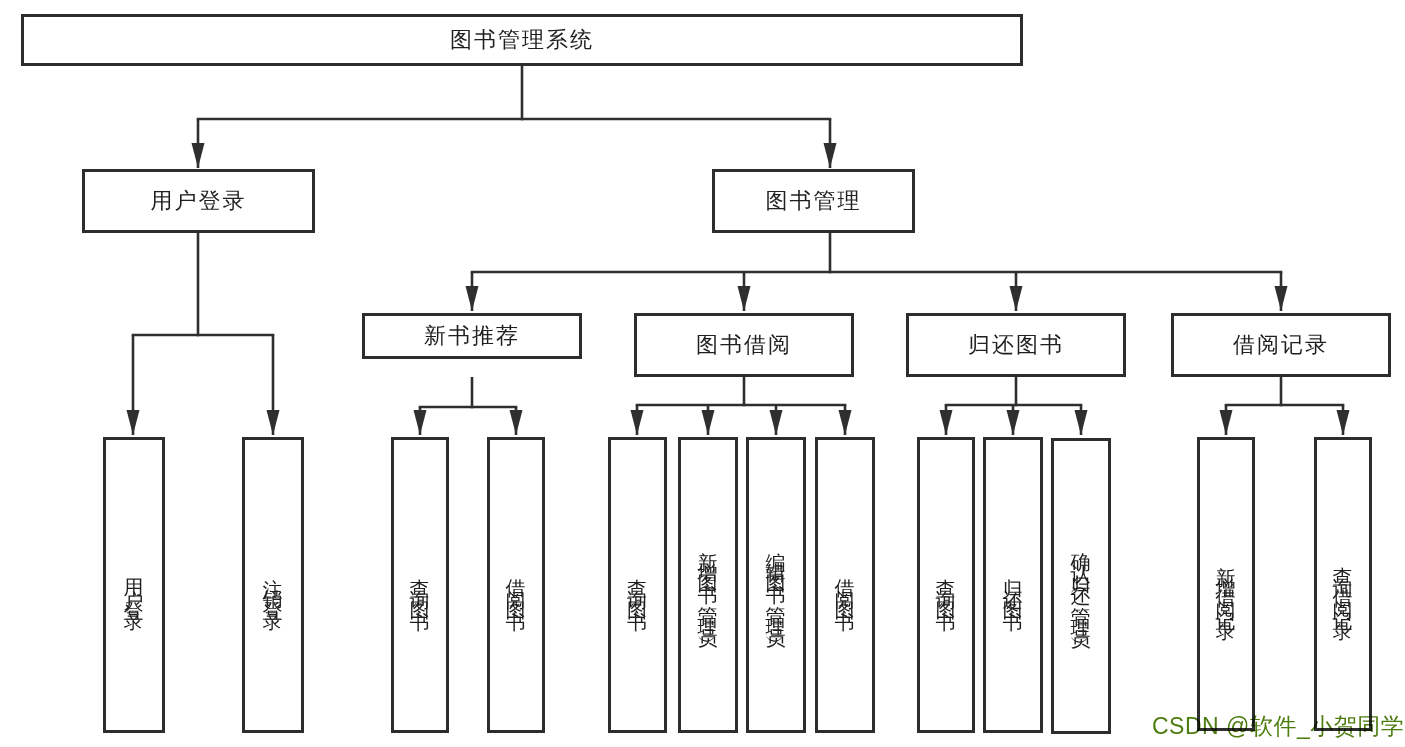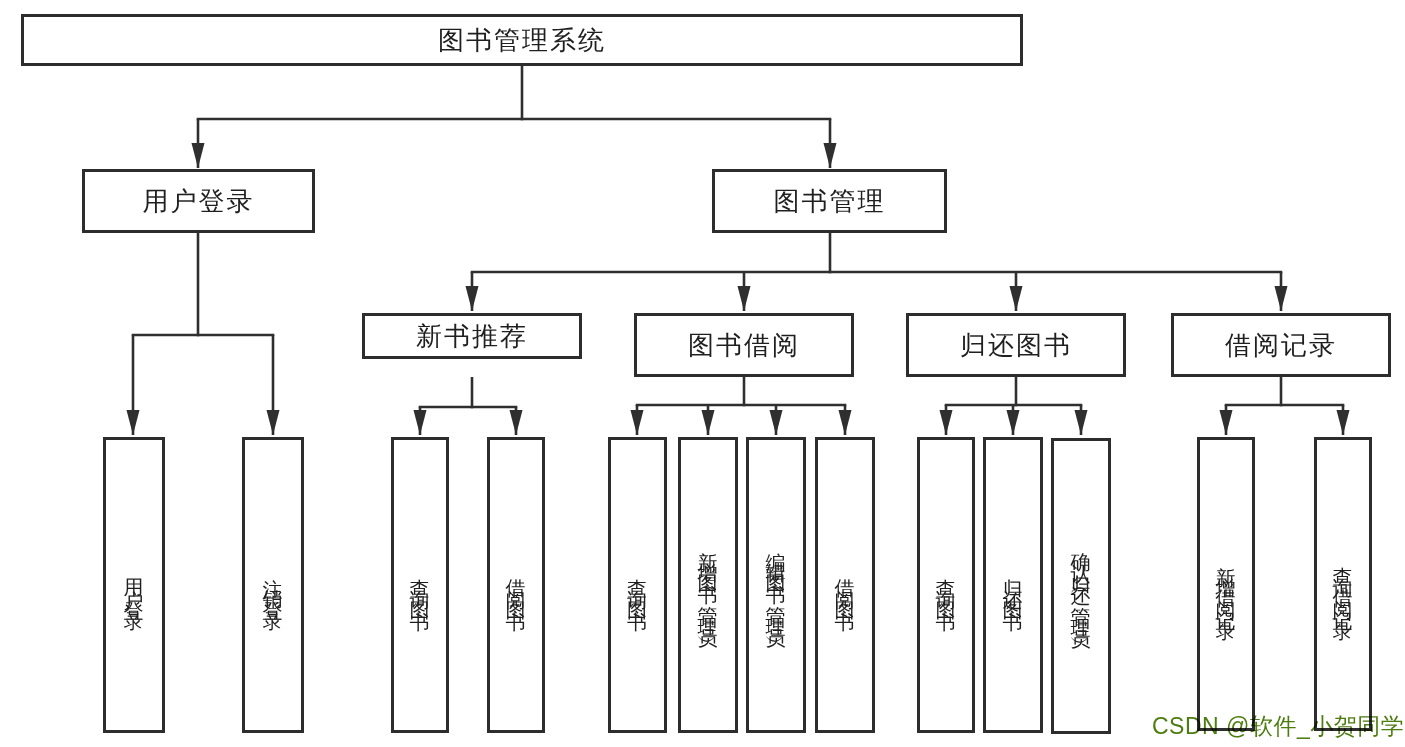--- a/index.html
+++ b/index.html
@@ -6,21 +6,21 @@
   body{
     width:1405px;height:747px;position:relative;background:#ffffff;
     font-family:"Liberation Sans","DejaVu Sans",sans-serif;overflow:hidden;
   }
   #connectors{position:absolute;left:0;top:0;z-index:1;}
   .node{
     position:absolute;box-sizing:border-box;background:#ffffff;
     border:3px solid #2d2d2d;display:flex;align-items:center;justify-content:center;
     color:#1f1f1f;z-index:2;
   }
-  .h{font-size:26px;letter-spacing:2px;}
+  .h{font-size:22px;letter-spacing:2px;}
   .v{
     writing-mode:vertical-rl;text-orientation:mixed;
     font-size:20px;letter-spacing:11px;line-height:1;
   }
   .watermark{
     position:absolute;left:1152px;top:711px;width:253px;z-index:3;
     font-size:23px;color:#4d7c0f;mix-blend-mode:multiply;white-space:nowrap;
     letter-spacing:0.5px;
   }
 </style>
@@ -87,21 +87,21 @@
       <line x1="1224.7" y1="405" x2="1344.3" y2="405"></line>
       <line x1="1226" y1="405" x2="1226" y2="435" marker-end="url(#arrow)"></line>
       <line x1="1343" y1="405" x2="1343" y2="435" marker-end="url(#arrow)"></line>
     </g>
   </g>
 </svg>
 
 <div class="node h" style="left:21px;top:14px;width:1002px;height:52px;">图书管理系统</div>
 
 <div class="node h" style="left:82px;top:169px;width:233px;height:64px;">用户登录</div>
-<div class="node h" style="left:712px;top:169px;width:235px;height:64px;">图书管理</div>
+<div class="node h" style="left:712px;top:169px;width:203px;height:64px;">图书管理</div>
 
 <div class="node h" style="left:362px;top:313px;width:220px;height:46px;">新书推荐</div>
 <div class="node h" style="left:634px;top:313px;width:220px;height:64px;">图书借阅</div>
 <div class="node h" style="left:906px;top:313px;width:220px;height:64px;">归还图书</div>
 <div class="node h" style="left:1171px;top:313px;width:220px;height:64px;text-align:center;">借阅记录</div>
 
 <div class="node v" style="left:103px;top:437px;width:62px;height:296px;">用户登录</div>
 <div class="node v" style="left:242px;top:437px;width:62px;height:296px;">注销登录</div>
 
 <div class="node v" style="left:391px;top:437px;width:58px;height:296px;">查询图书</div>

